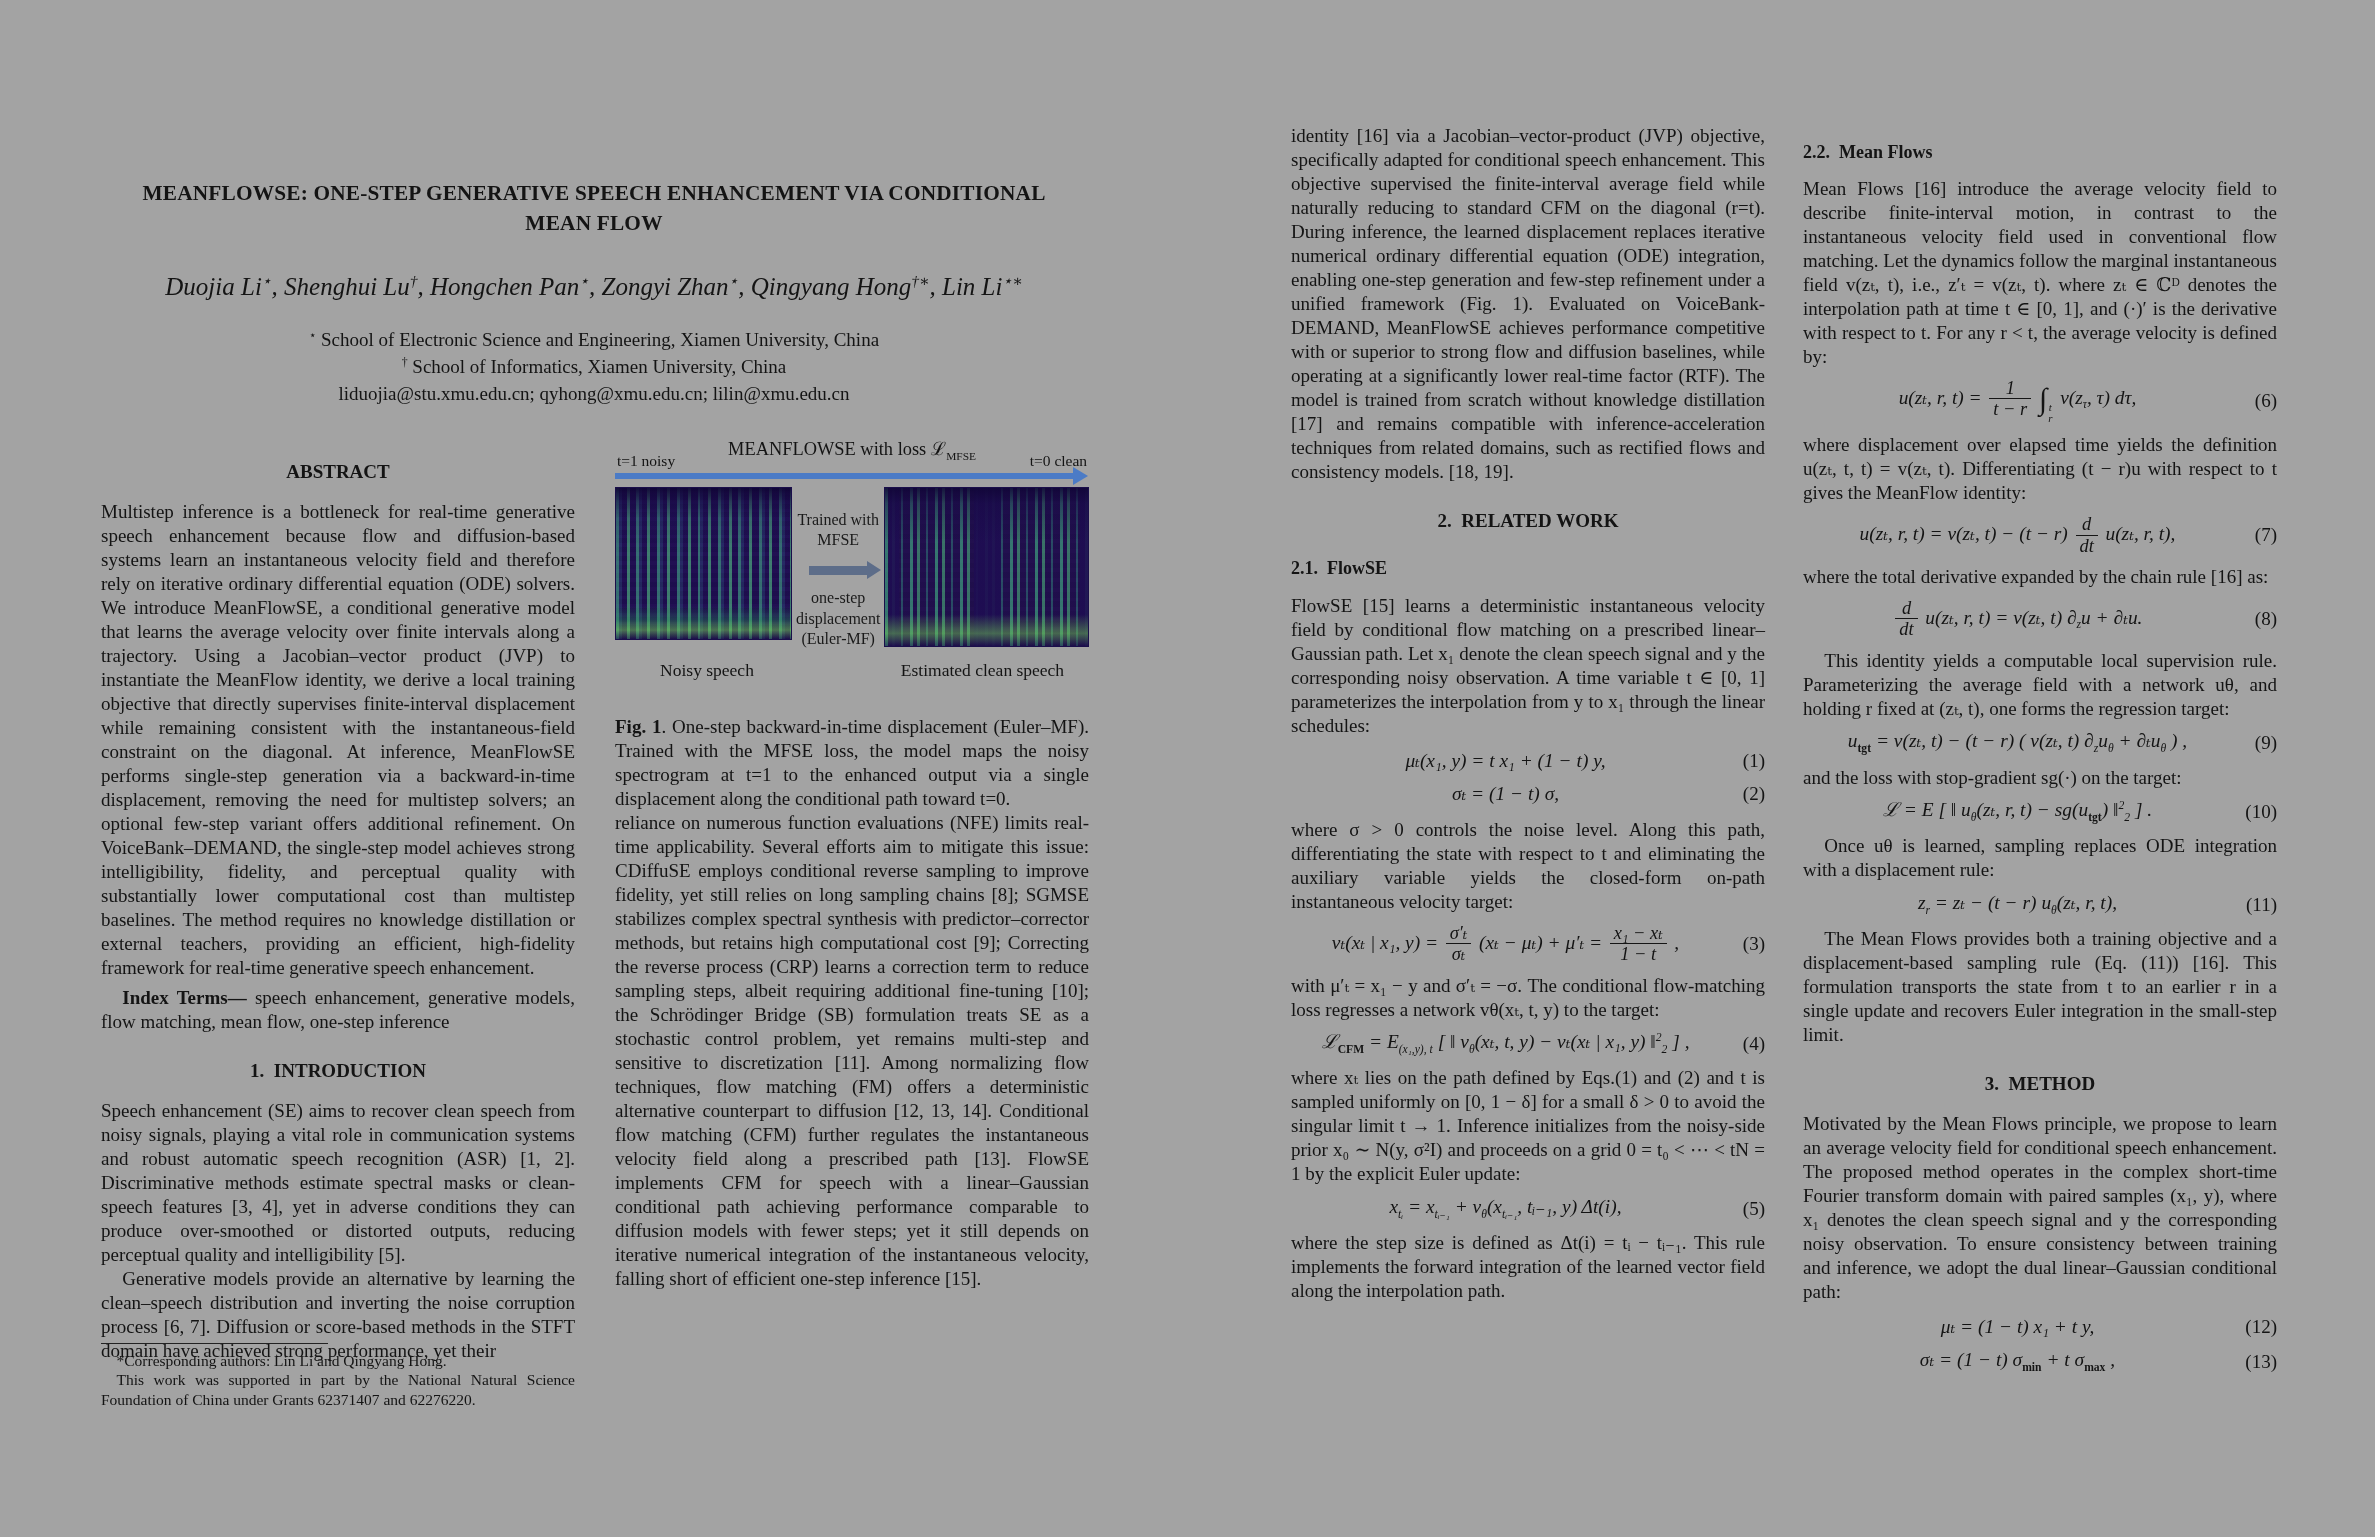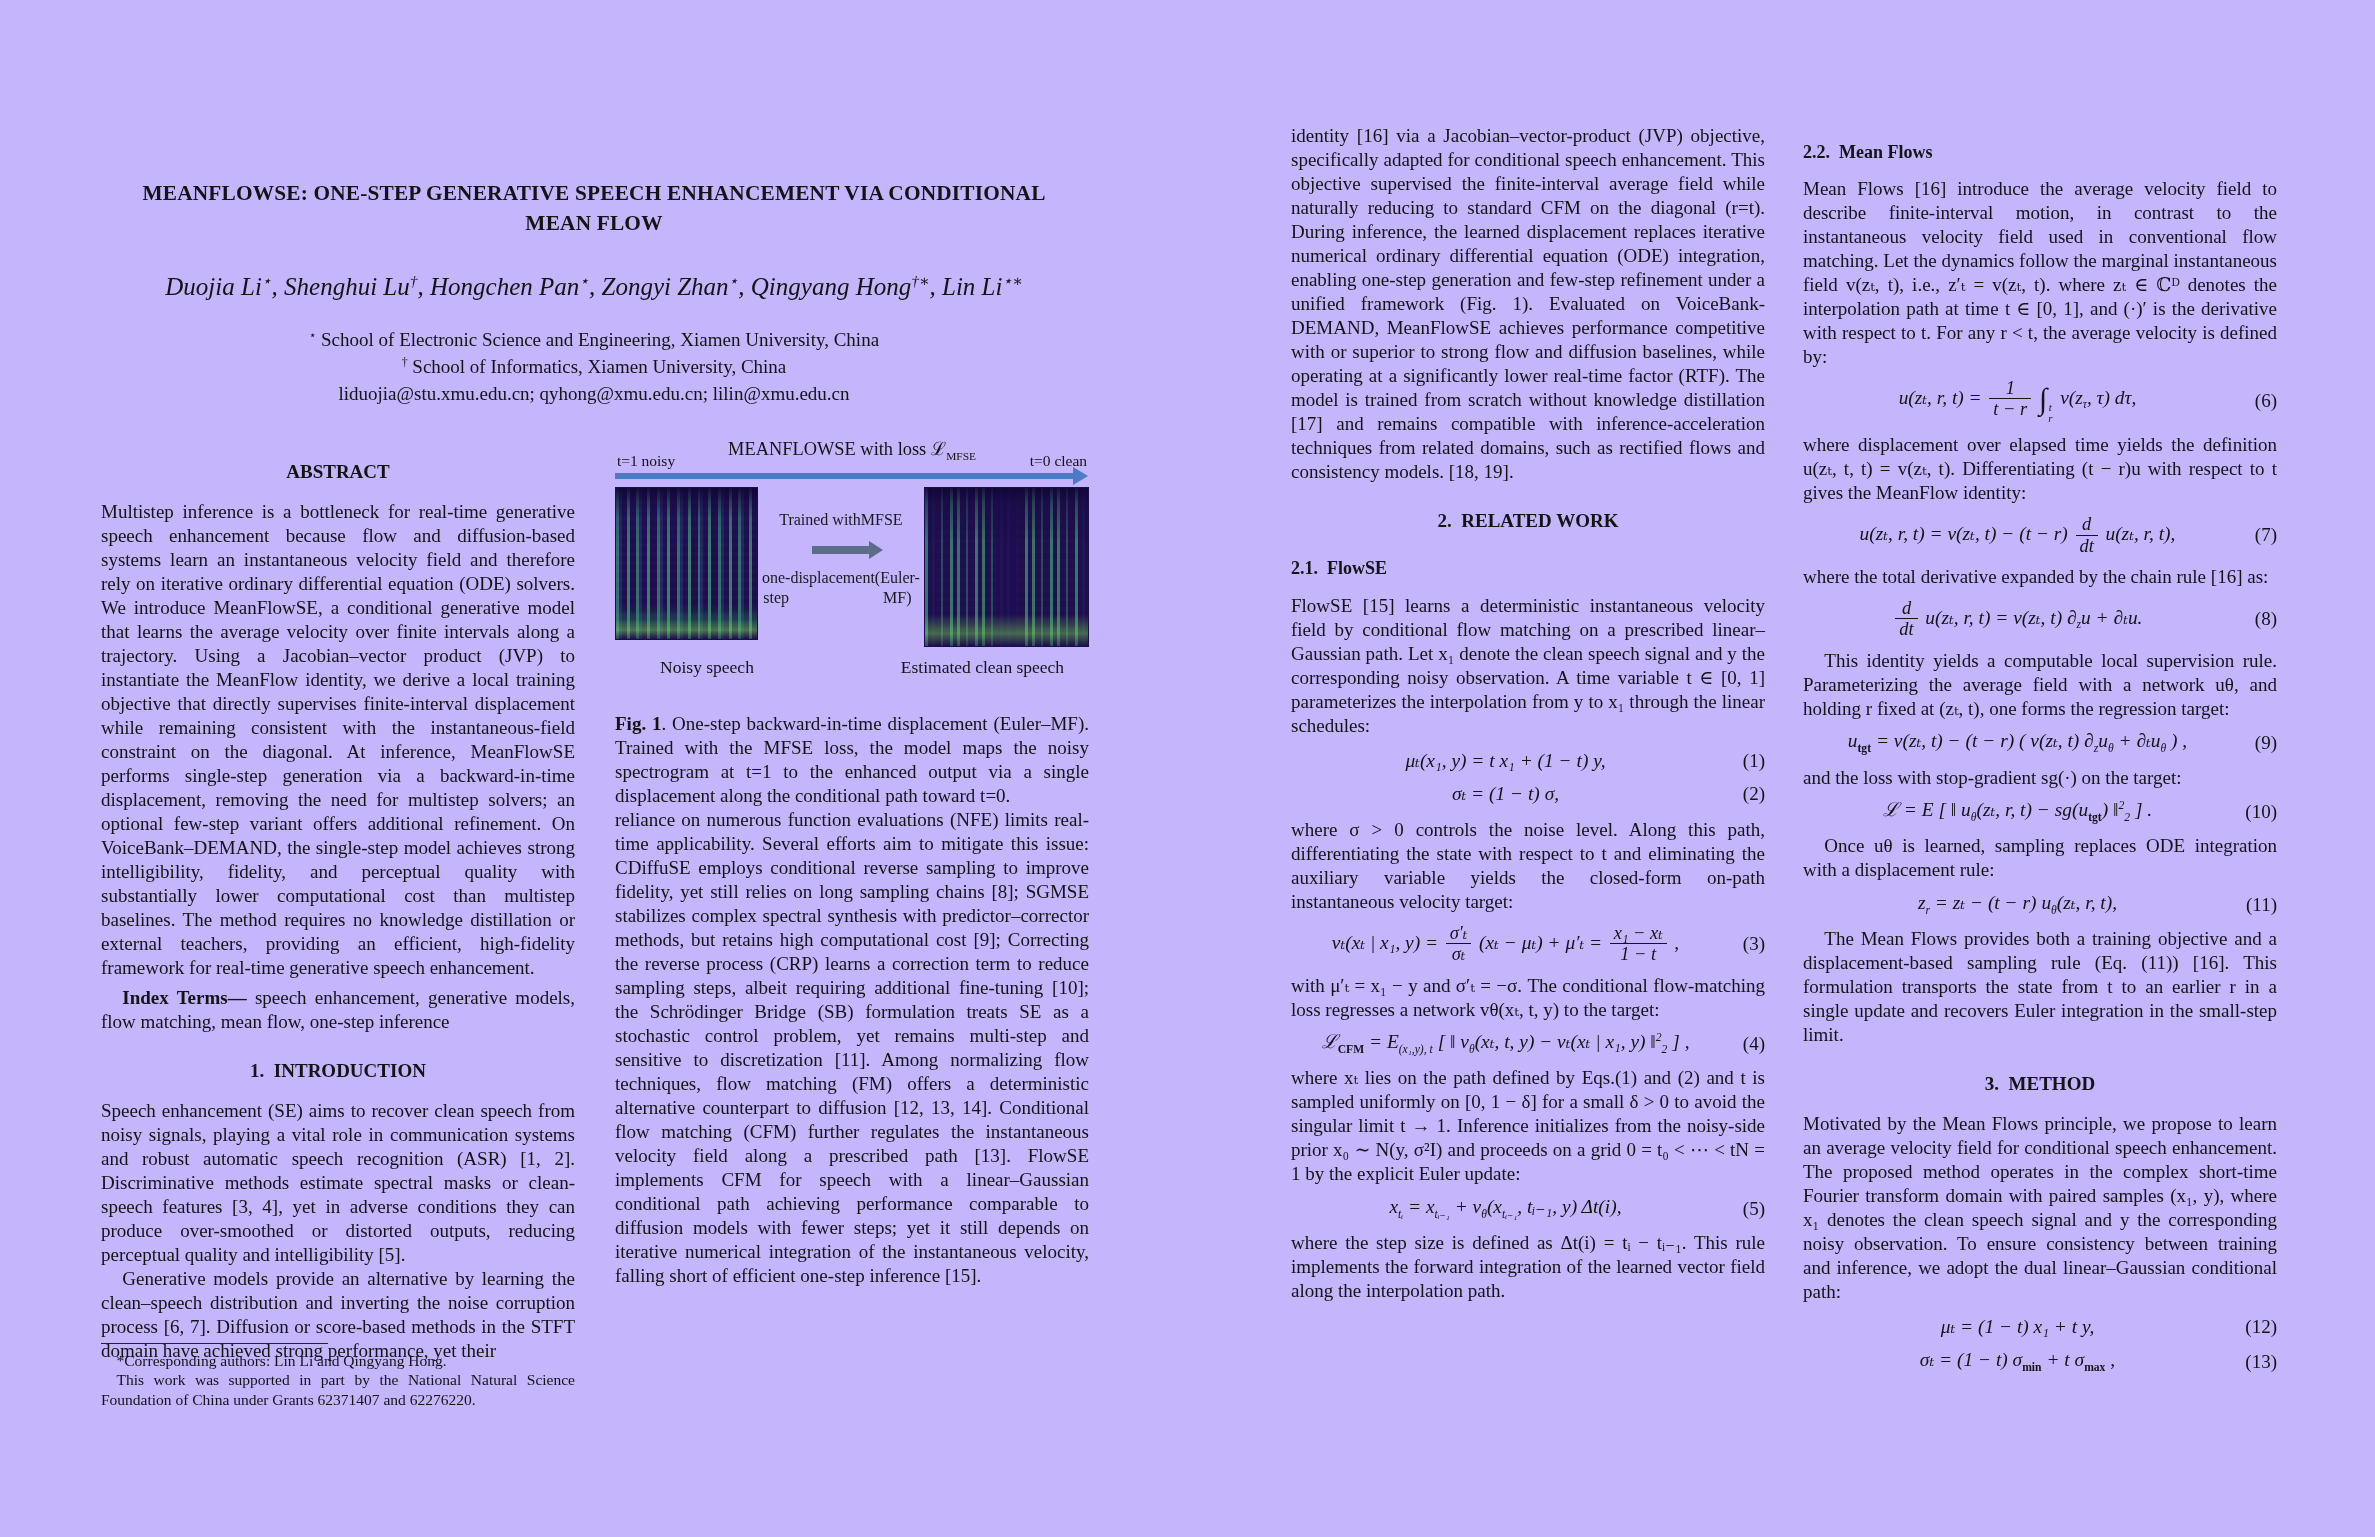--- a/index.html
+++ b/index.html
@@ -1,18 +1,18 @@
 <!DOCTYPE html>
 <html><head>
 <meta charset="utf-8">
 <style>
   html,body{margin:0;padding:0;background:#e8e8e8;}
   .canvas{position:relative;width:2375px;height:1537px;background:#ffffff;overflow:hidden;
           color:#141414;font-family:"Liberation Serif","DejaVu Serif",serif;font-size:19px;}
-  .page{position:absolute;top:0;height:1537px;width:1188px;background:#c4b5fd;}
+  .page{position:absolute;top:0;height:1537px;width:1188px;background:#a3a3a3;}
   #page1{left:0;} #page2{left:1188px;}
 
   
   .arxiv-stamp{position:absolute;left:21.3px;top:1195px;transform:rotate(-90deg);transform-origin:0 0;
     font-family:"Liberation Sans","DejaVu Sans",sans-serif;font-size:33px;letter-spacing:2.4px;
     color:#7d7d7d;white-space:pre;}
 
   
   .p1-header{position:absolute;left:39px;right:39px;top:179px;text-align:center;}
   .title{font-size:21.3px;font-weight:700;margin:0;line-height:1.4;letter-spacing:0.2px;}
@@ -64,21 +64,21 @@
       repeating-linear-gradient(90deg, rgba(72,202,142,0.50) 0 2.9px, rgba(40,122,132,0.22) 2.9px 5.8px, rgba(24,10,70,0.38) 5.8px 10.7px, rgba(84,212,132,0.55) 10.7px 13.6px, rgba(24,10,70,0.42) 13.6px 20.4px),
       repeating-linear-gradient(0deg, rgba(18,7,58,0.28) 0 4.9px, rgba(0,0,0,0) 4.9px 8.7px);}
   .spec-clean{width:213px;height:158px;
     background-color:#22104f;
     background-image:
       linear-gradient(180deg, rgba(16,5,54,0.85) 0%, rgba(22,9,66,0.45) 10%, rgba(0,0,0,0) 35%, rgba(0,0,0,0) 80%, rgba(118,212,84,0.45) 92%, rgba(26,12,70,0.4) 100%),
       linear-gradient(90deg, rgba(0,0,0,0) 0 2%, rgba(30,13,82,0.9) 2% 7%, rgba(0,0,0,0) 7% 44%, rgba(30,13,82,0.93) 44% 57%, rgba(0,0,0,0) 57% 96%, rgba(30,13,82,0.9) 96% 100%),
       repeating-linear-gradient(90deg, rgba(72,202,142,0.55) 0 2.9px, rgba(34,16,79,0.45) 2.9px 6.8px, rgba(84,212,132,0.5) 6.8px 9.7px, rgba(34,16,79,0.5) 9.7px 15.5px, rgba(60,190,150,0.35) 15.5px 18.4px, rgba(34,16,79,0.5) 18.4px 25px),
       repeating-linear-gradient(0deg, rgba(18,7,58,0.3) 0 5.8px, rgba(0,0,0,0) 5.8px 9.7px);}
   .fig-mid{flex:1;display:flex;flex-direction:column;align-items:center;padding:0 3.9px;}
-  .mid-text{display:flex;flex-direction:row;text-align:center;font-size:16px;line-height:1.28;color:#1a1a1a;}
+  .mid-text{display:flex;flex-direction:column;text-align:center;font-size:16px;line-height:1.28;color:#1a1a1a;}
   .mid-text span{display:block;}
   .mid-top{margin-top:23px;}
   .train-arrow{position:relative;width:58px;height:8.7px;background:#5d6d89;margin:15.5px 0 13.6px;}
   .train-arrow::after{content:"";position:absolute;right:-13.6px;top:50%;transform:translateY(-50%);
     width:0;height:0;border-left:14.6px solid #5d6d89;border-top:9.7px solid transparent;border-bottom:9.7px solid transparent;}
   .fig-caps{display:flex;margin-top:8.7px;font-size:17.5px;}
   .cap-left{width:184px;text-align:center;}
   .cap-mid{flex:1;}
   .cap-right{width:213px;text-align:center;}
 

